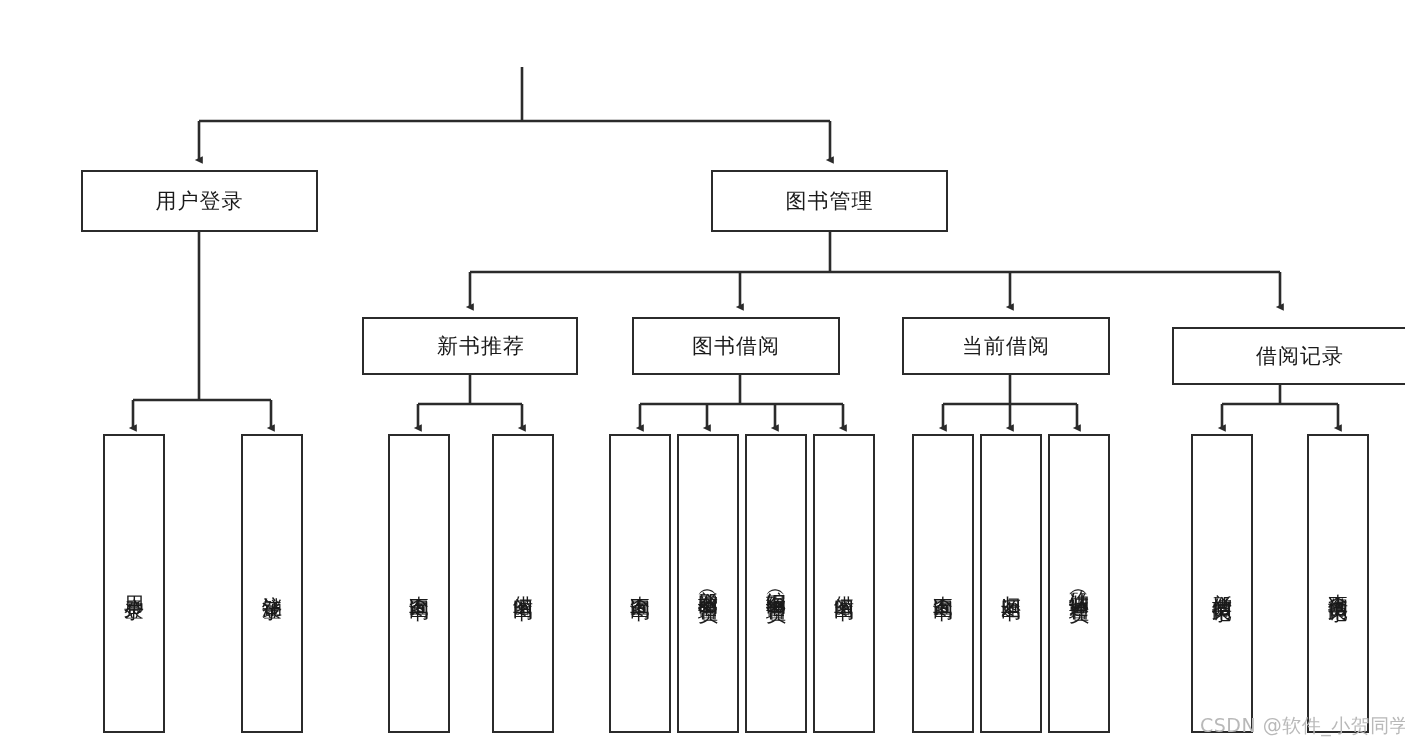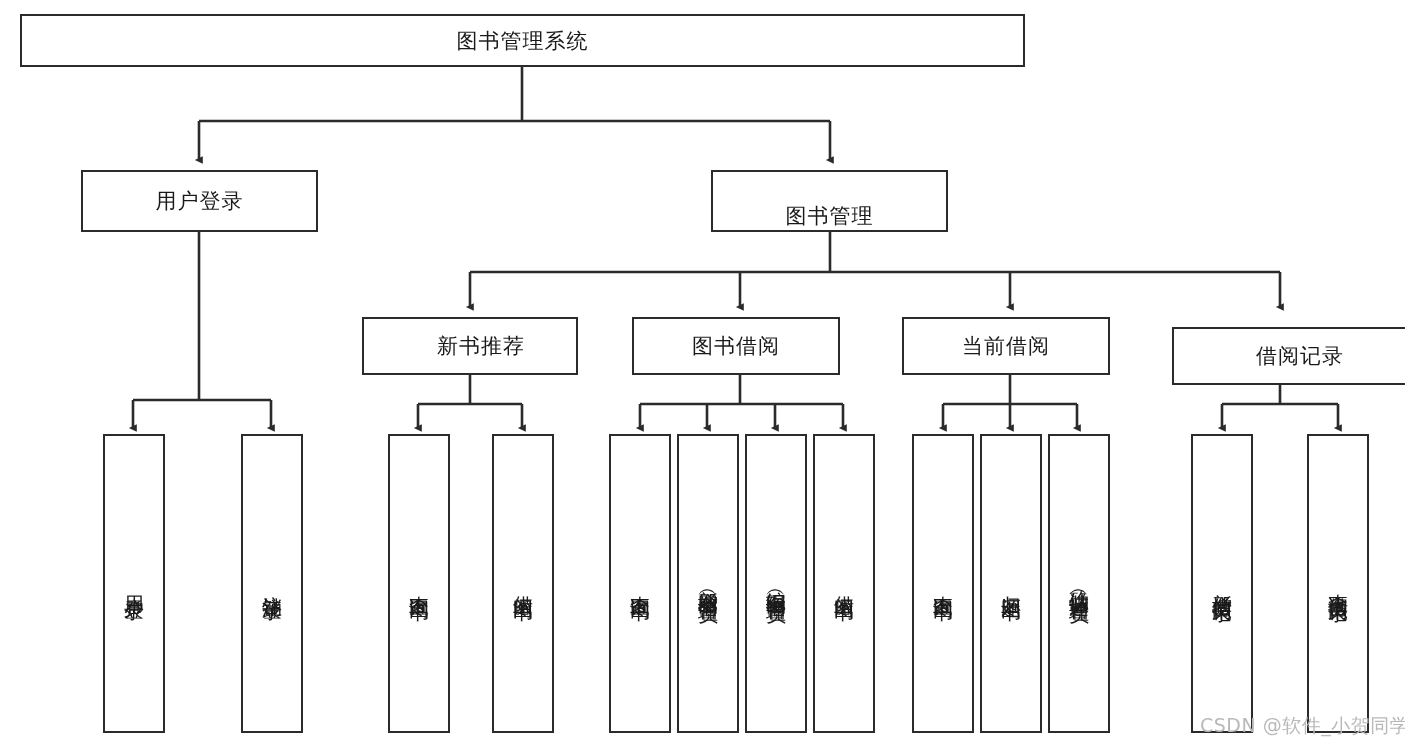--- a/index.html
+++ b/index.html
@@ -113,28 +113,25 @@
       <path d="M1010,404 L1010,428" marker-end="url(#arrow)"></path>
       <path d="M1077,404 L1077,428" marker-end="url(#arrow)"></path>
 
       <path d="M1280,375 L1280,404"></path>
       <path d="M1222,404 L1338,404"></path>
       <path d="M1222,404 L1222,428" marker-end="url(#arrow)"></path>
       <path d="M1338,404 L1338,428" marker-end="url(#arrow)"></path>
     </g>
   </svg>
 
-  <div class="node horiz" style="left:20px; top:14px; width:1005px; height:53px;">
-    <span>图书管理系统</span>
-  </div>
 
   <div class="node horiz" style="left:81px; top:170px; width:237px; height:62px;">
     <span>用户登录</span>
   </div>
-  <div class="node horiz" style="left:711px; top:170px; width:237px; height:62px;align-items:flex-end;">
+  <div class="node horiz" style="left:711px; top:170px; width:237px; height:62px;">
     <span>图书管理</span>
   </div>
 
   <div class="node horiz" style="left:362px; top:317px; width:216px; height:58px;padding-left:22px;">
     <span>新书推荐</span>
   </div>
   <div class="node horiz" style="left:632px; top:317px; width:208px; height:58px;">
     <span>图书借阅</span>
   </div>
   <div class="node horiz" style="left:902px; top:317px; width:208px; height:58px;">

